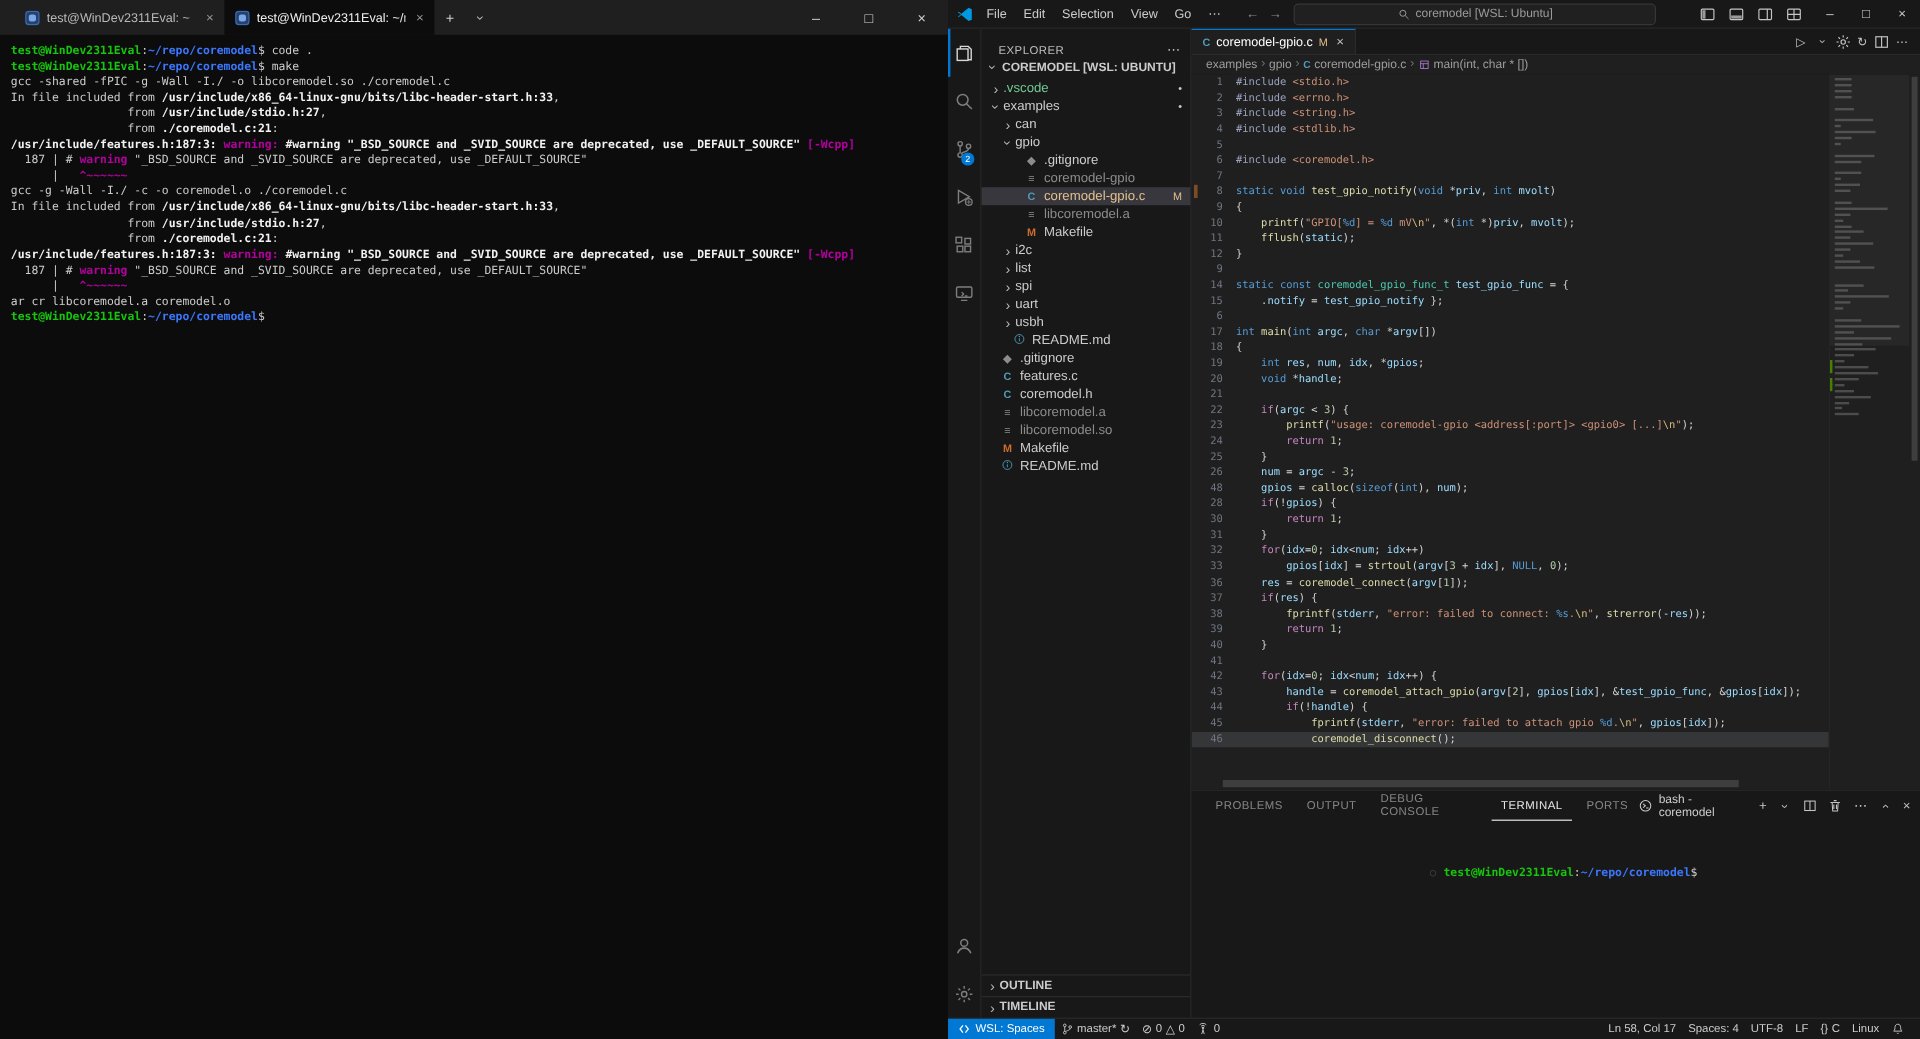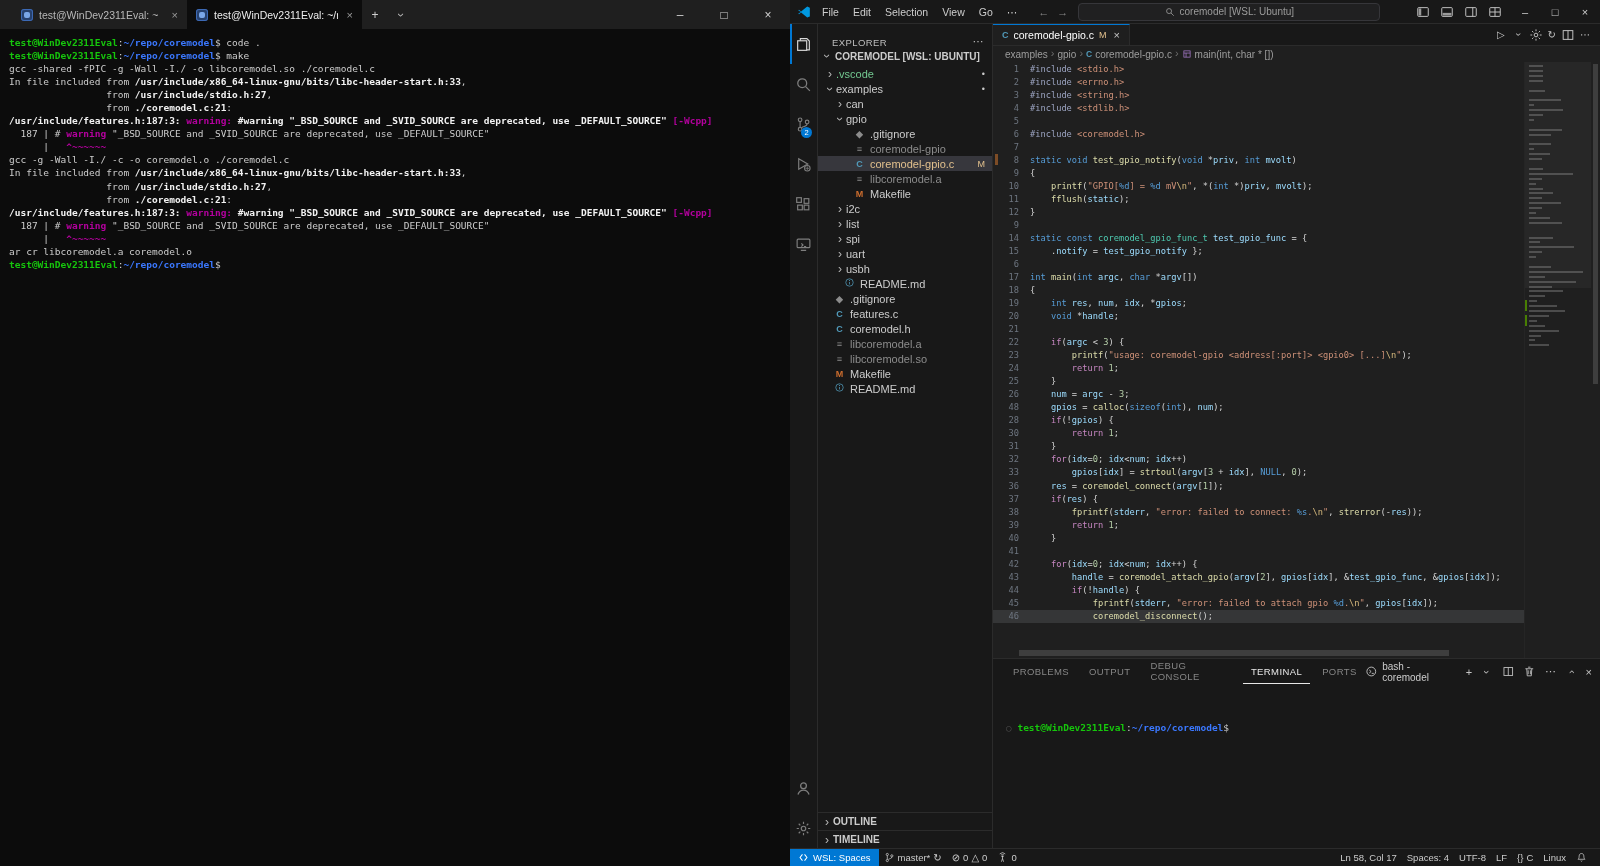--- a/index.html
+++ b/index.html
@@ -134,21 +134,21 @@
   .panel-head{height:25px;display:flex;align-items:center;padding:0 8px 0 12px;}
   .panel-tabs{display:flex;gap:4px;height:100%;}
   .ptab{display:flex;align-items:center;padding:0 8px;font-size:9.5px;letter-spacing:.4px;
     color:#868686;border-bottom:1px solid transparent;box-sizing:border-box;}
   .ptab.active{color:#e7e7e7;border-bottom-color:#e7e7e7;}
   .panel-right{margin-left:auto;display:flex;align-items:center;gap:9px;color:#c5c5c5;font-size:10px;}
   .panel-right .icon{width:13px;height:13px;}
   .panel-right .glyph{font-size:11px;}
   .bash-lab{display:flex;align-items:center;gap:5px;color:#cccccc;}
   .panel-body{padding:9px 0 0 13px;font-family:"DejaVu Sans Mono",monospace;font-size:9.5px;
-    line-height:14px;white-space:pre;}
+    line-height:14px;white-space:pre;text-align:center;}
   .cmd-dec{color:#4d4d4d;margin-right:6px;font-size:9px;}
 
   
   .statusbar{position:absolute;left:0;bottom:0;width:810px;height:18px;background:#181818;
     border-top:1px solid #2b2b2b;box-sizing:border-box;display:flex;align-items:stretch;
     font-size:9.5px;color:#cccccc;}
   .sb-remote{background:#0078d4;color:#fff;display:flex;align-items:center;gap:4px;padding:0 8px;}
   .sb-remote .icon{width:11px;height:11px;color:#fff;}
   .sb-item{display:flex;align-items:center;gap:3px;padding:0 5px;}
   .sb-item .icon{width:11px;height:11px;}

